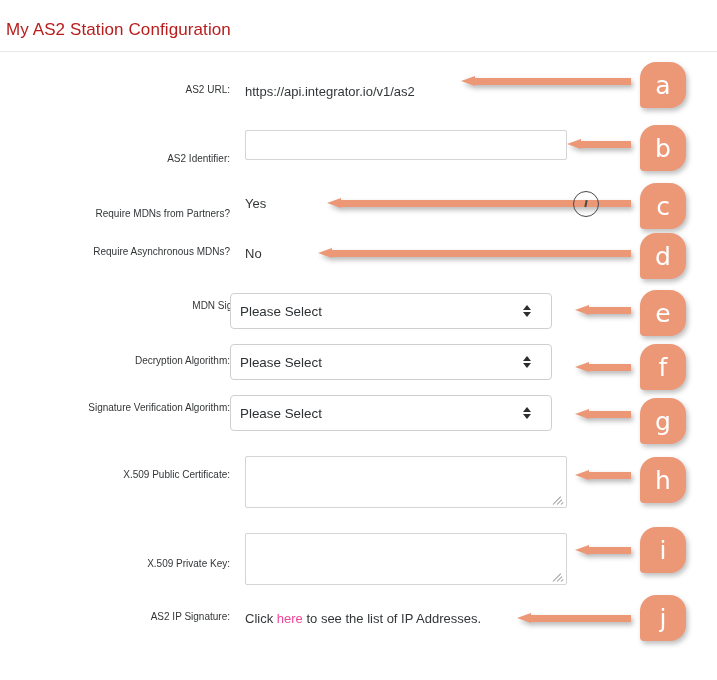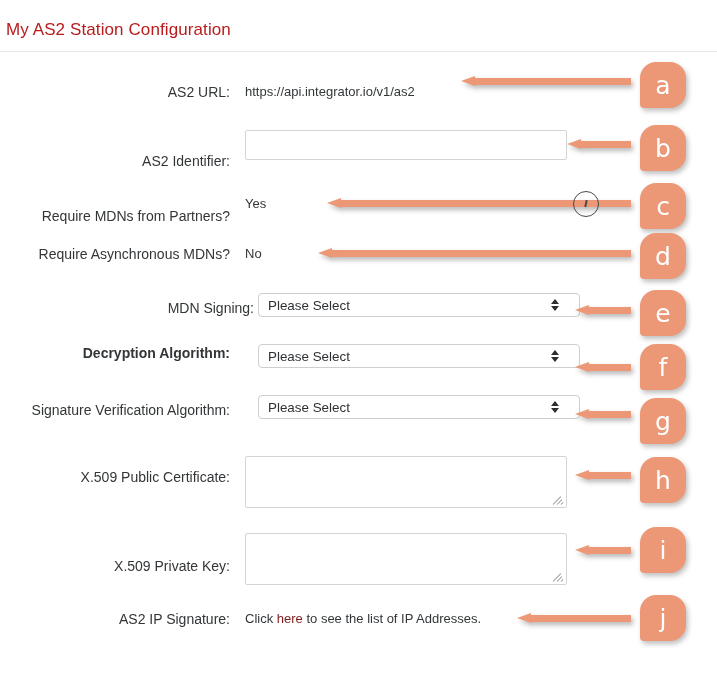--- a/index.html
+++ b/index.html
@@ -44,21 +44,21 @@
   .row {
     position: absolute;
     left: 0;
     width: 717px;
   }
   .row-label {
     position: absolute;
     left: 0;
     width: 230px;
     text-align: right;
-    font-size: 14px;
+    font-size: 10px;
     color: #333638;
     white-space: nowrap;
   }
   .row-value {
     position: absolute;
     left: 245px;
     font-size: 13px;
     color: #333638;
     white-space: nowrap;
   }
@@ -75,23 +75,23 @@
     font-family: "Liberation Sans", sans-serif;
     font-size: 13.2px;
     color: #333638;
     padding: 0 7px;
     outline: none;
   }
 
   
   .select-box {
     position: absolute;
-    left: 258px;
+    left: 230px;
     width: 322px;
-    height: 24px;
+    height: 36px;
     background: #fff;
     border: 1px solid #cfcfcf;
     border-radius: 4px;
     display: flex;
     align-items: center;
     padding: 0 9px;
   }
   .select-text {
     font-size: 13.4px;
     color: #2e3134;
@@ -144,21 +144,21 @@
     background: #9a9a9a;
     height: 1px;
     transform-origin: left center;
     transform: rotate(-45deg);
   }
   .resize-grip i:nth-child(1) { width: 11px; left: 1px;  top: 11px; }
   .resize-grip i:nth-child(2) { width: 7px;  left: 5px;  top: 11px; }
   .resize-grip i:nth-child(3) { width: 3px;  left: 9px;  top: 11px; }
 
   .link {
-    color: #7f1d1d;
+    color: #ec4899;
     text-decoration: none;
   }
 
   
   .anno-layer {
     position: absolute;
     left: 0; top: 0;
     width: 717px; height: 680px;
     pointer-events: none;
   }
@@ -251,21 +251,21 @@
     <div class="select-box" style="top:3px;">
       <span class="select-text">Please Select</span>
       <span class="select-arrows">
         <span class="tri-up"></span>
           <span class="tri-down"></span>
       </span>
     </div>
   </div>
 
   <div class="row" style="top:290px;">
-    <div class="row-label" style="top:4px;font-weight:bold;">Decryption Algorithm:</div>
+    <div class="row-label" style="top:14px;">Decryption Algorithm:</div>
     <div class="select-box" style="top:3px;">
       <span class="select-text">Please Select</span>
       <span class="select-arrows">
         <span class="tri-up"></span>
           <span class="tri-down"></span>
       </span>
     </div>
   </div>
 
   <div class="row" style="top:341px;">

